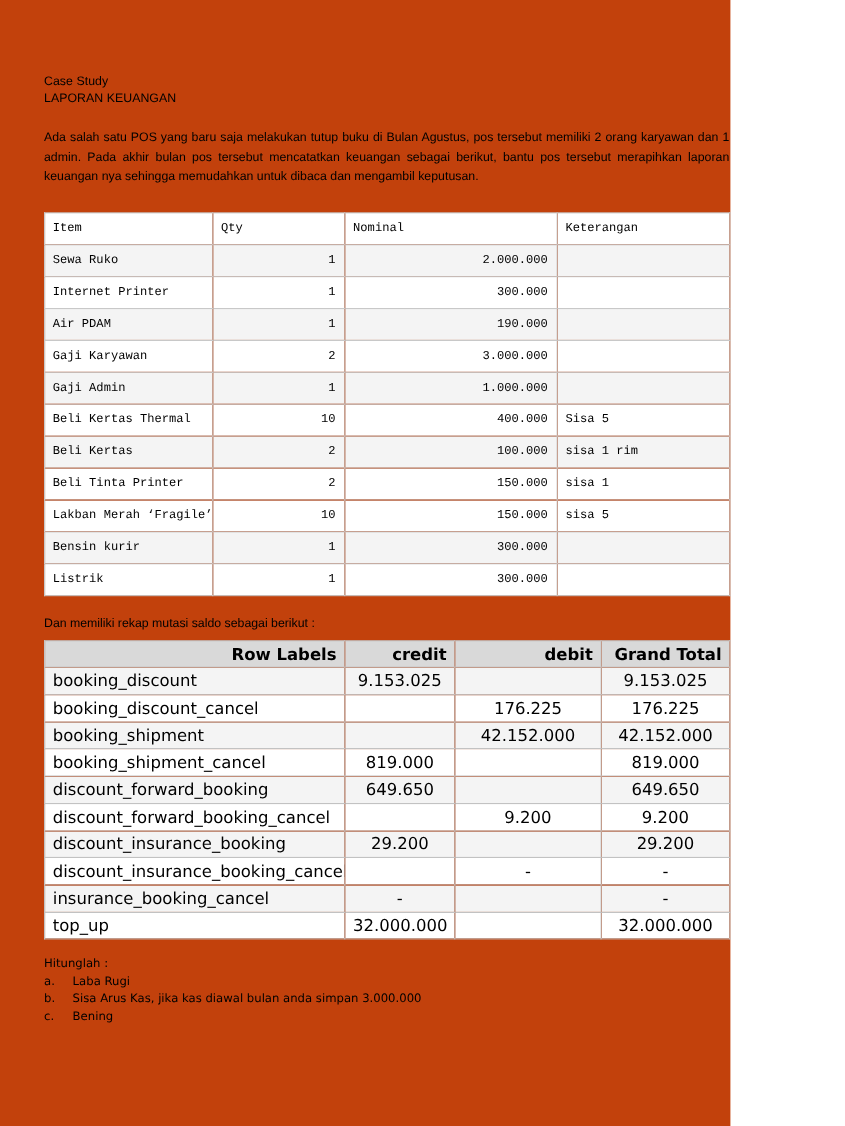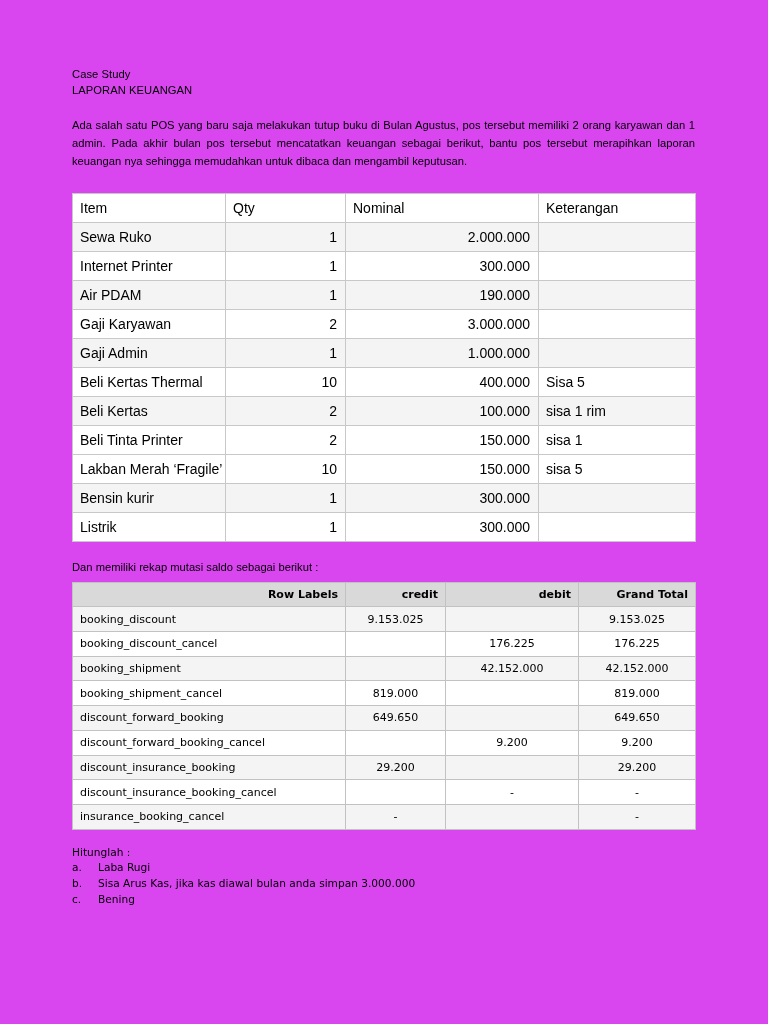--- a/index.html
+++ b/index.html
@@ -12,25 +12,25 @@
     height: 1024px;
     font-family: "Liberation Sans", sans-serif;
     color: #000000;
     overflow: hidden;
     position: relative;
   }
   .page {
     position: absolute;
     left: 0;
     top: 0;
-    width: 768px;
+    width: 664px;
     height: 1024px;
-    background: #d946ef;
+    background: #c2410c;
     box-sizing: border-box;
-    padding: 66px 73px 0 72px;
+    padding: 66px 73px 0 40px;
   }
   .title-line {
     font-size: 11.2px;
     line-height: 16.4px;
     letter-spacing: 0.05px;
   }
   .intro {
     margin-top: 17px;
     font-size: 11.2px;
     line-height: 18.3px;
@@ -38,21 +38,22 @@
     letter-spacing: 0.02px;
     width: 623px;
   }
 
   
   .tbl1 {
     margin-top: 22px;
     width: 623px;
     border-collapse: collapse;
     table-layout: fixed;
-    font-size: 14px;
+    font-size: 11px;
+    font-family: Liberation Mono, monospace;
   }
   .tbl1 col.c-item { width: 153px; }
   .tbl1 col.c-qty  { width: 120px; }
   .tbl1 col.c-nom  { width: 193px; }
   .tbl1 col.c-ket  { width: 157px; }
   .tbl1 td, .tbl1 th {
     border: 1px solid #c8c8c8;
     height: 29px;
     padding: 0 7px;
     vertical-align: middle;
@@ -73,21 +74,21 @@
     line-height: 16px;
   }
 
   
   .tbl2 {
     margin-top: 7px;
     width: 623px;
     border-collapse: collapse;
     table-layout: fixed;
     font-family: "DejaVu Sans", sans-serif;
-    font-size: 11px;
+    font-size: 15px;
   }
   .tbl2 col.c-label { width: 273px; }
   .tbl2 col.c-cred  { width: 100px; }
   .tbl2 col.c-deb   { width: 133px; }
   .tbl2 col.c-gt    { width: 117px; }
   .tbl2 th, .tbl2 td {
     border: 1px solid #c2c2c2;
     height: 24.7px;
     padding: 0 7px;
     box-sizing: border-box;
@@ -277,20 +278,26 @@
         <td class="lbl">discount_insurance_booking_cancel</td>
         <td class="num"></td>
         <td class="num">-</td>
         <td class="num">-</td>
       </tr>
       <tr class="shade">
         <td class="lbl">insurance_booking_cancel</td>
         <td class="num">-</td>
         <td class="num"></td>
         <td class="num">-</td>
+      </tr>
+      <tr class="plain">
+        <td class="lbl">top_up</td>
+        <td class="num">32.000.000</td>
+        <td class="num"></td>
+        <td class="num">32.000.000</td>
       </tr>
     </tbody>
   </table>
 
   <div class="questions">
     <div>Hitunglah :</div>
     <div class="q-row">
       <span class="q-marker">a.</span>
       <span class="q-text">Laba Rugi</span>
     </div>

